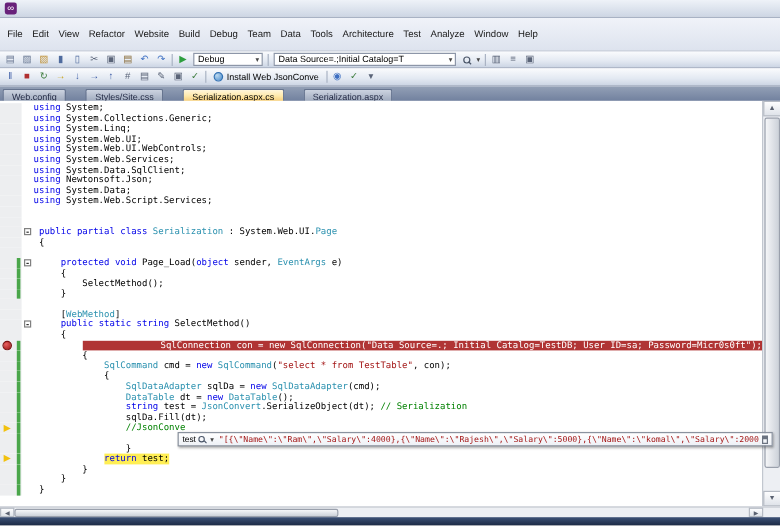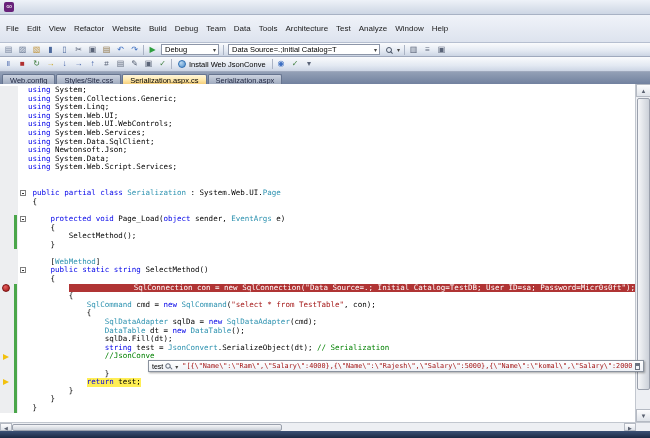--- a/index.html
+++ b/index.html
@@ -32,21 +32,21 @@
   .w56 { width:58px; } .w150 { width:152px; }
   .tb-button { display:inline-flex; align-items:center; gap:3px; height:12px; border:none;
     background:transparent; font-size:7.5px; font-family:inherit; padding:0 4px; color:#000; }
   .globe { width:8px; height:8px; border-radius:50%; border:1px solid #2f6fb2;
     background:radial-gradient(circle at 30% 30%, #bcd9f0, #4a8ccc); }
   .mag { width:6px; height:6px; border:1px solid #4a5568; border-radius:50%;
     display:inline-block; position:relative; }
   .mag::after { content:""; position:absolute; width:3px; height:1px; background:#4a5568;
     right:-2.5px; bottom:-1px; transform:rotate(45deg); }
 
-  .tabbar { height:14px; display:flex; align-items:flex-end; gap:1px; padding-left:2px;
+  .tabbar { height:14px; display:flex; align-items:flex-end; gap:16px; padding-left:2px;
     background:linear-gradient(#93a0b6,#6c7c9b); }
   .tab { height:12px; line-height:11px; padding:0 7px; font-size:7.5px; color:#1e2540;
     background:linear-gradient(#ccd3e0,#97a3b8); border:1px solid #66748f; border-bottom:none;
     border-radius:2px 2px 0 0; white-space:nowrap; }
   .tab.active { background:linear-gradient(#fff6dc,#ffe9ab 45%,#f2c366); color:#000; }
 
   .navbar { height:14px; background:#dce2ee; border-bottom:1px solid #b6bfd0;
     display:flex; align-items:center; padding:0 1px; gap:1px; }
   .nav-combo { display:flex; align-items:center; height:12px; background:#fff;
     border:1px solid #8d96a8; font-size:7.5px; gap:2px; padding:0 2px; color:#000; }
@@ -243,22 +243,22 @@
         <div class="code-line"><span class="line-margin"></span><span class="ind"></span><span class="line-content"></span></div>
         <div class="code-line"><span class="line-margin"></span><span class="ind">     </span><span class="line-content"><span class="tk-p">[</span><span class="tk-t">WebMethod</span><span class="tk-p">]</span></span></div>
         <div class="code-line"><span class="line-margin"></span><span class="fold-box"></span><span class="ind">     </span><span class="line-content"><span class="tk-k">public</span><span class="tk-p"> </span><span class="tk-k">static</span><span class="tk-p"> </span><span class="tk-k">string</span><span class="tk-p"> SelectMethod()</span></span></div>
         <div class="code-line"><span class="line-margin"></span><span class="ind">     </span><span class="line-content"><span class="tk-p">{</span></span></div>
         <div class="code-line"><span class="line-margin green"><span class="bp-dot"></span></span><span class="ind">         </span><span class="line-content hl-red"><span class="tk-w">SqlConnection con = new SqlConnection("Data Source=.; Initial Catalog=TestDB; User ID=sa; Password=Micr0s0ft");</span></span></div>
         <div class="code-line"><span class="line-margin green"></span><span class="ind">         </span><span class="line-content"><span class="tk-p">{</span></span></div>
         <div class="code-line"><span class="line-margin green"></span><span class="ind">             </span><span class="line-content"><span class="tk-t">SqlCommand</span><span class="tk-p"> cmd = </span><span class="tk-k">new</span><span class="tk-p"> </span><span class="tk-t">SqlCommand</span><span class="tk-p">(</span><span class="tk-s">"select * from TestTable"</span><span class="tk-p">, con);</span></span></div>
         <div class="code-line"><span class="line-margin green"></span><span class="ind">             </span><span class="line-content"><span class="tk-p">{</span></span></div>
         <div class="code-line"><span class="line-margin green"></span><span class="ind">                 </span><span class="line-content"><span class="tk-t">SqlDataAdapter</span><span class="tk-p"> sqlDa = </span><span class="tk-k">new</span><span class="tk-p"> </span><span class="tk-t">SqlDataAdapter</span><span class="tk-p">(cmd);</span></span></div>
         <div class="code-line"><span class="line-margin green"></span><span class="ind">                 </span><span class="line-content"><span class="tk-t">DataTable</span><span class="tk-p"> dt = </span><span class="tk-k">new</span><span class="tk-p"> </span><span class="tk-t">DataTable</span><span class="tk-p">();</span></span></div>
+        <div class="code-line"><span class="line-margin green"></span><span class="ind">                 </span><span class="line-content"><span class="tk-k">string</span><span class="tk-p"> test = </span><span class="tk-t">JsonConvert</span><span class="tk-p">.SerializeObject(dt); </span><span class="tk-c">// Serialization</span></span></div>
         <div class="code-line"><span class="line-margin green"></span><span class="ind">                 </span><span class="line-content"><span class="tk-p">sqlDa.Fill(dt);</span></span></div>
-        <div class="code-line"><span class="line-margin green"></span><span class="ind">                 </span><span class="line-content"><span class="tk-k">string</span><span class="tk-p"> test = </span><span class="tk-t">JsonConvert</span><span class="tk-p">.SerializeObject(dt); </span><span class="tk-c">// Serialization</span></span></div>
         <div class="code-line"><span class="line-margin green"><span class="cur-arrow"></span></span><span class="ind">                 </span><span class="line-content"><span class="tk-c">//JsonConve</span></span></div>
         <div class="code-line"><span class="line-margin green"></span><span class="ind">                 </span></div>
         <div class="code-line"><span class="line-margin green"></span><span class="ind">                 </span><span class="line-content"><span class="tk-p">}</span></span></div>
         <div class="code-line"><span class="line-margin green"><span class="cur-arrow"></span></span><span class="ind">             </span><span class="line-content hl-yel"><span class="tk-k">return</span><span class="tk-p"> test;</span></span></div>
         <div class="code-line"><span class="line-margin green"></span><span class="ind">         </span><span class="line-content"><span class="tk-p">}</span></span></div>
         <div class="code-line"><span class="line-margin green"></span><span class="ind">     </span><span class="line-content"><span class="tk-p">}</span></span></div>
         <div class="code-line"><span class="line-margin green"></span><span class="ind"> </span><span class="line-content"><span class="tk-p">}</span></span></div>
       </div>
   </div>
 

